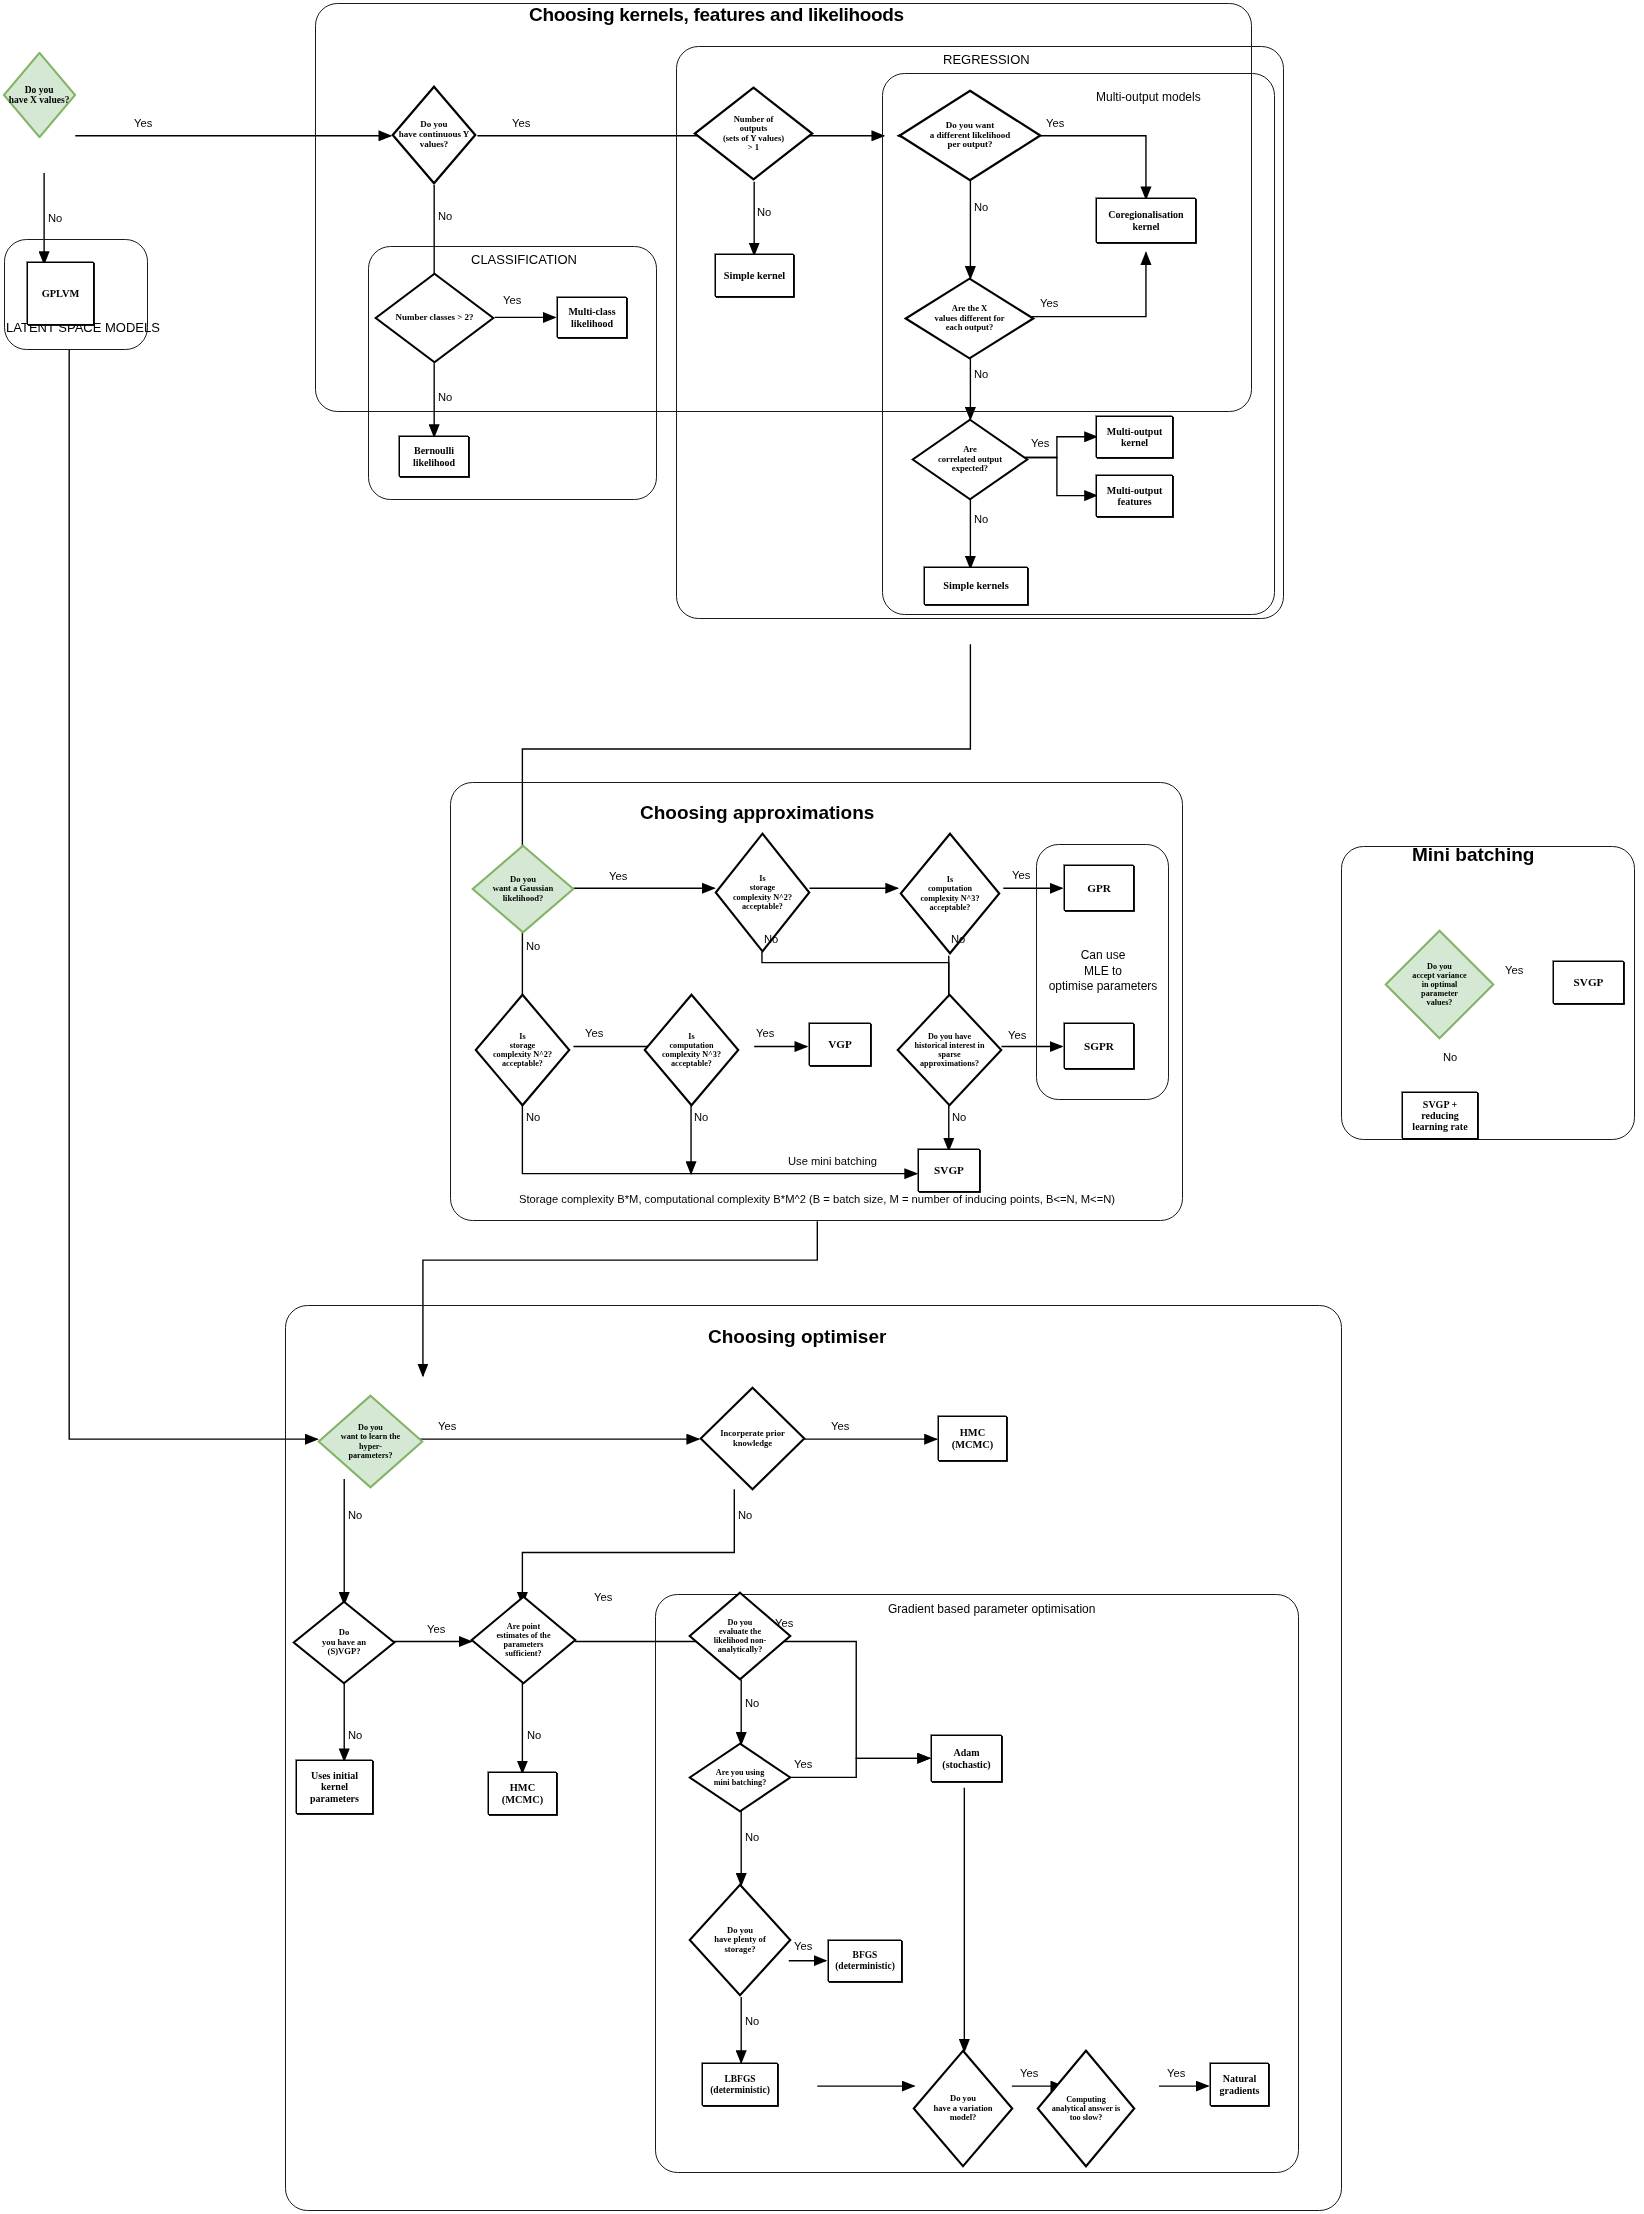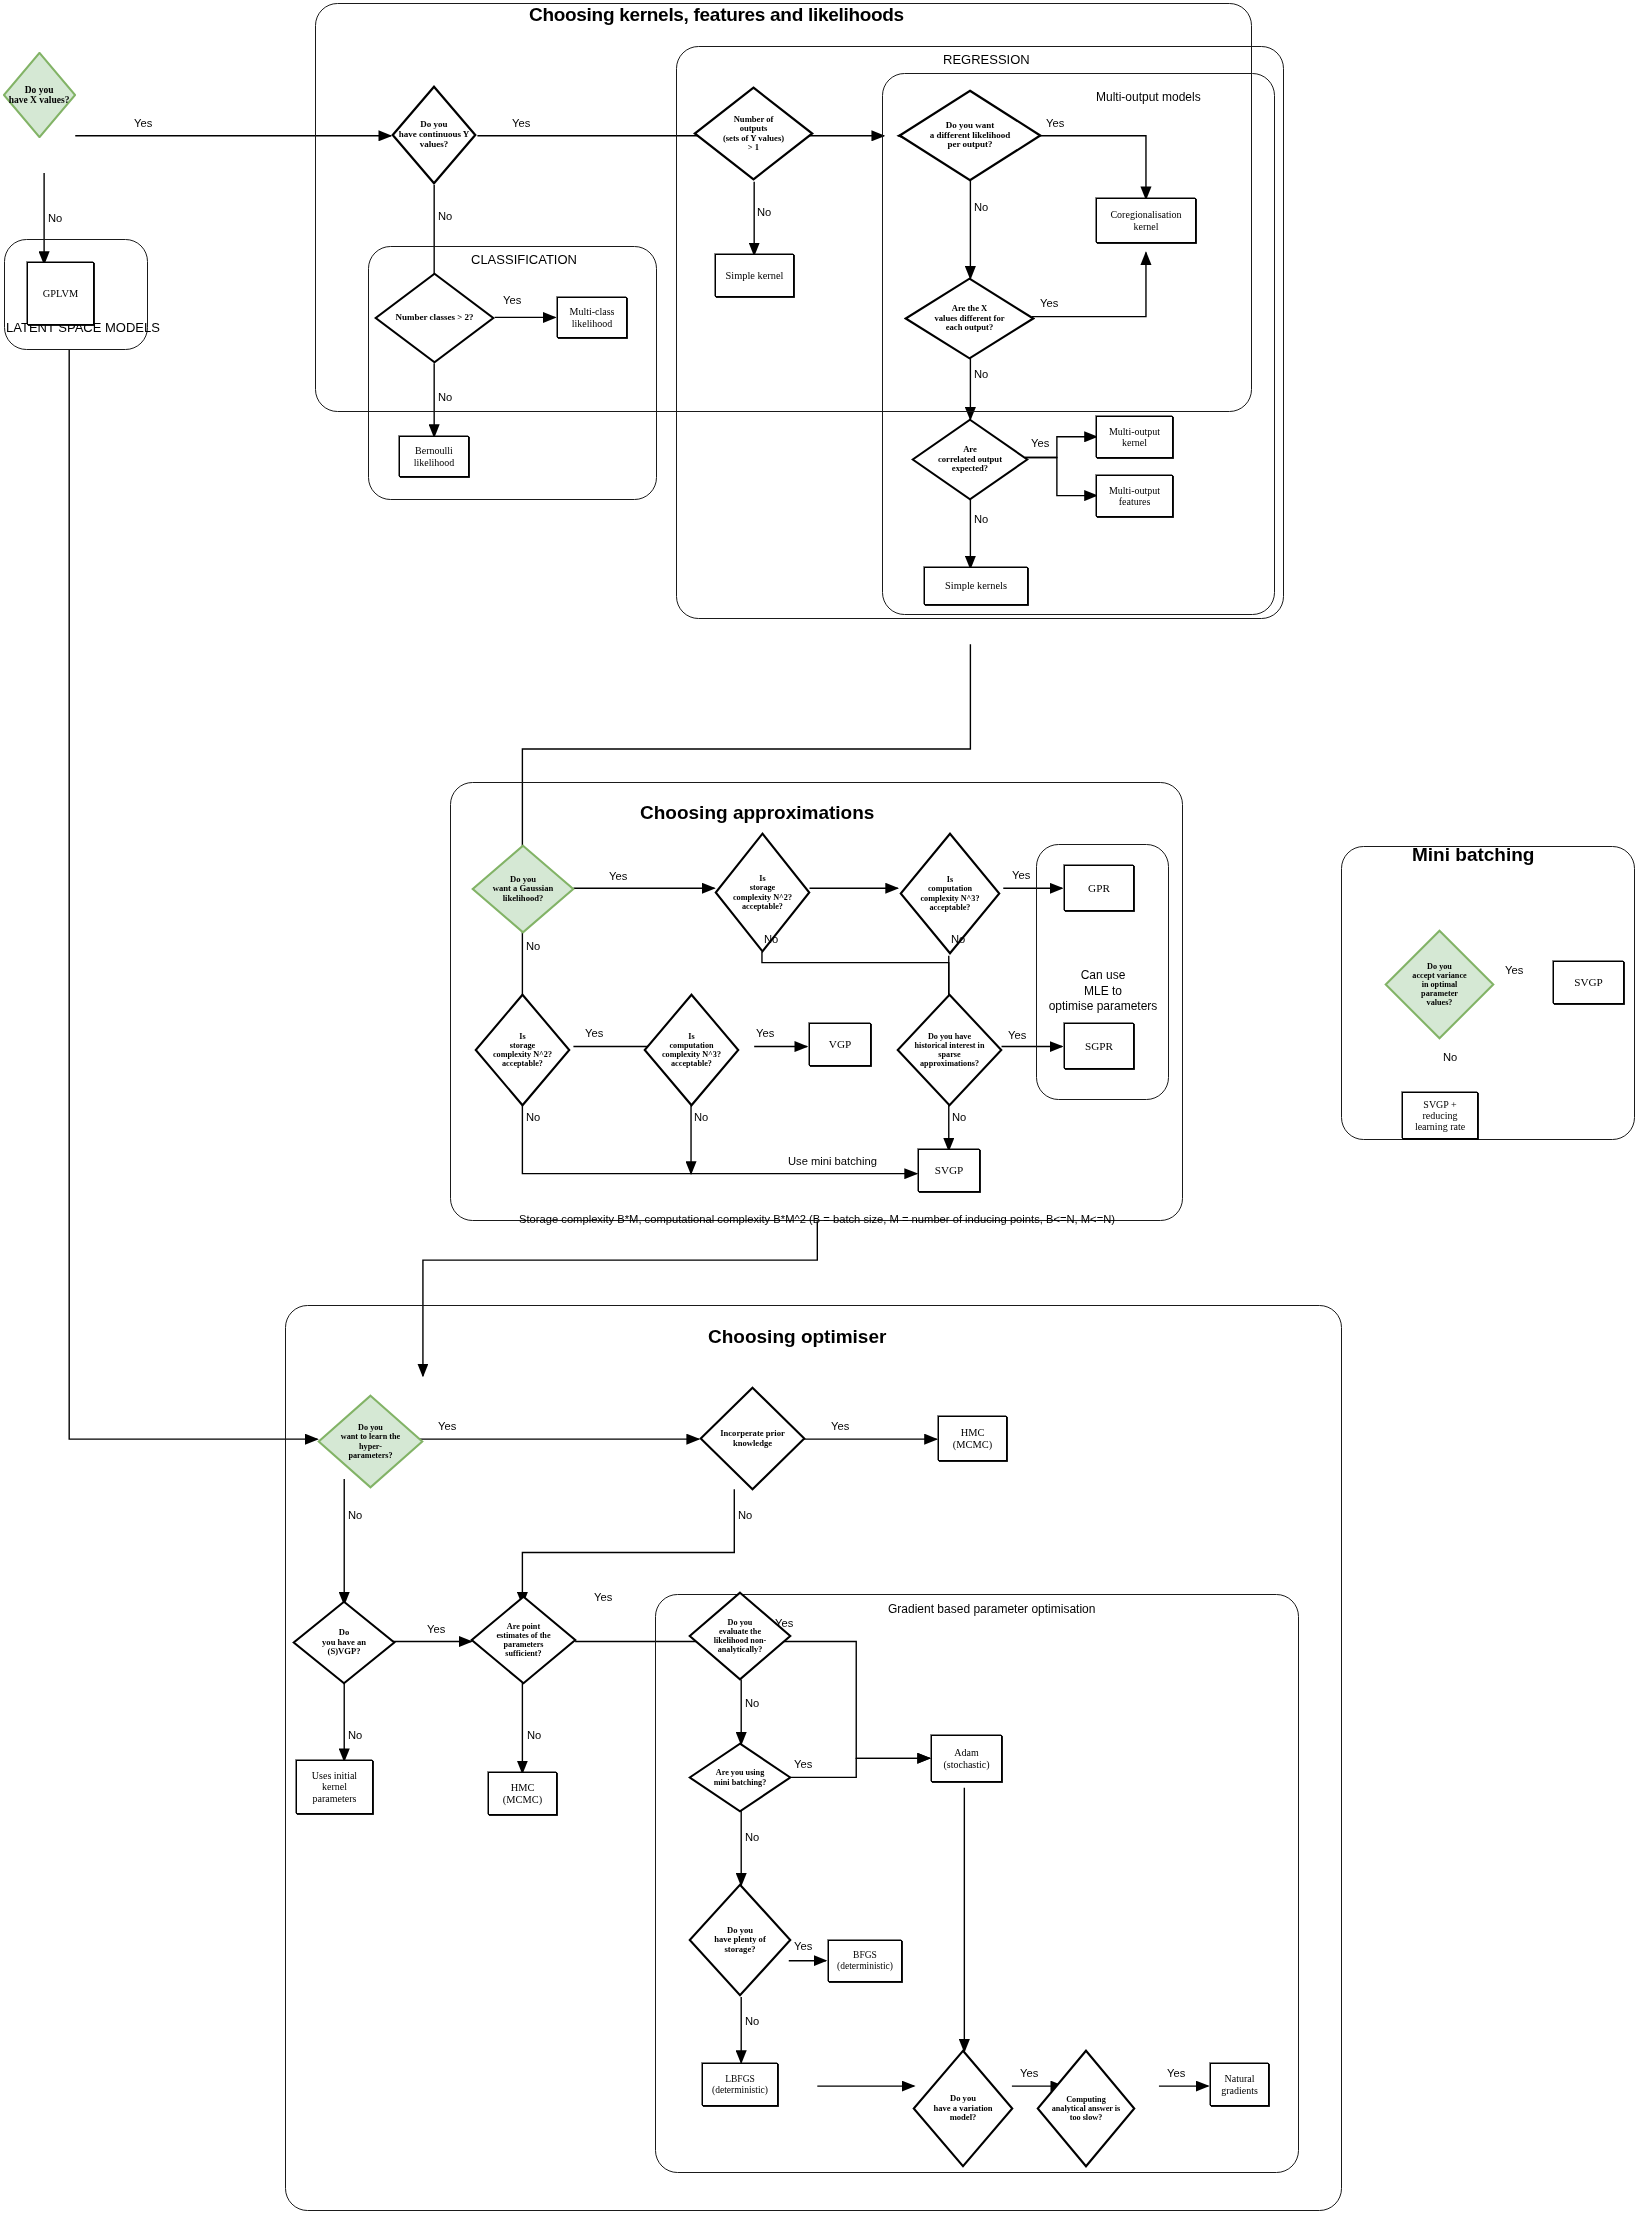--- a/index.html
+++ b/index.html
@@ -6,21 +6,21 @@
   html,body{margin:0;padding:0;background:#ffffff;}
   body{font-family:"Liberation Sans", sans-serif;}
   #stage{position:relative;width:1645px;height:2215px;background:#fff;overflow:hidden;}
   #svgroot{position:absolute;left:0;top:0;width:1645px;height:2215px;}
 
   .node{position:absolute;box-sizing:border-box;display:flex;align-items:center;justify-content:center;text-align:center;}
 
   
   .box{
     background:#ffffff;border:1.7px solid #000;
-    font-family:"Liberation Serif", serif;font-weight:normal;color:#000;
+    font-family:"Liberation Serif", serif;font-weight:bold;color:#000;
     line-height:1.12;
     box-shadow:0.9px 0.9px 0 #000, -0.9px -0.9px 0 rgba(0,0,0,.55);
   }
 
   
   .dia{position:absolute;}
   .dia .shape{position:absolute;left:0;top:0;width:100%;height:100%;}
   .dia .lbl{position:absolute;left:0;top:0;width:100%;height:100%;
     display:flex;align-items:center;justify-content:center;text-align:center;
     font-family:"Liberation Serif", serif;font-weight:bold;color:#000;line-height:1.1;
@@ -28,21 +28,21 @@
 
   
   .group{position:absolute;box-sizing:border-box;border:1.2px solid #1a1a1a;border-radius:22.5px;background:transparent;}
   .group.thin{border-width:1px;}
 
   .gtitle{position:absolute;font-family:"Liberation Sans", sans-serif;font-weight:bold;color:#000;white-space:nowrap;}
   .gsub{position:absolute;font-family:"Liberation Sans", sans-serif;font-weight:normal;color:#000;white-space:nowrap;}
 
   .elabel{position:absolute;font-family:"Liberation Sans", sans-serif;color:#000;white-space:nowrap;}
 
-  .note{position:absolute;font-family:"Liberation Sans", sans-serif;color:#000;text-align:center;line-height:1.3;margin-top:20px;}
+  .note{position:absolute;font-family:"Liberation Sans", sans-serif;color:#000;text-align:center;line-height:1.3;}
 </style>
 </head>
 <body>
 
 <div id="stage">
 
   <svg id="svgroot" viewBox="0 0 1902 2561">
     <defs>
       <marker id="arrow" markerWidth="10" markerHeight="8" refX="9" refY="4" orient="auto">
         <path d="M0,0 L10,4 L0,8 z" fill="#000"></path>

